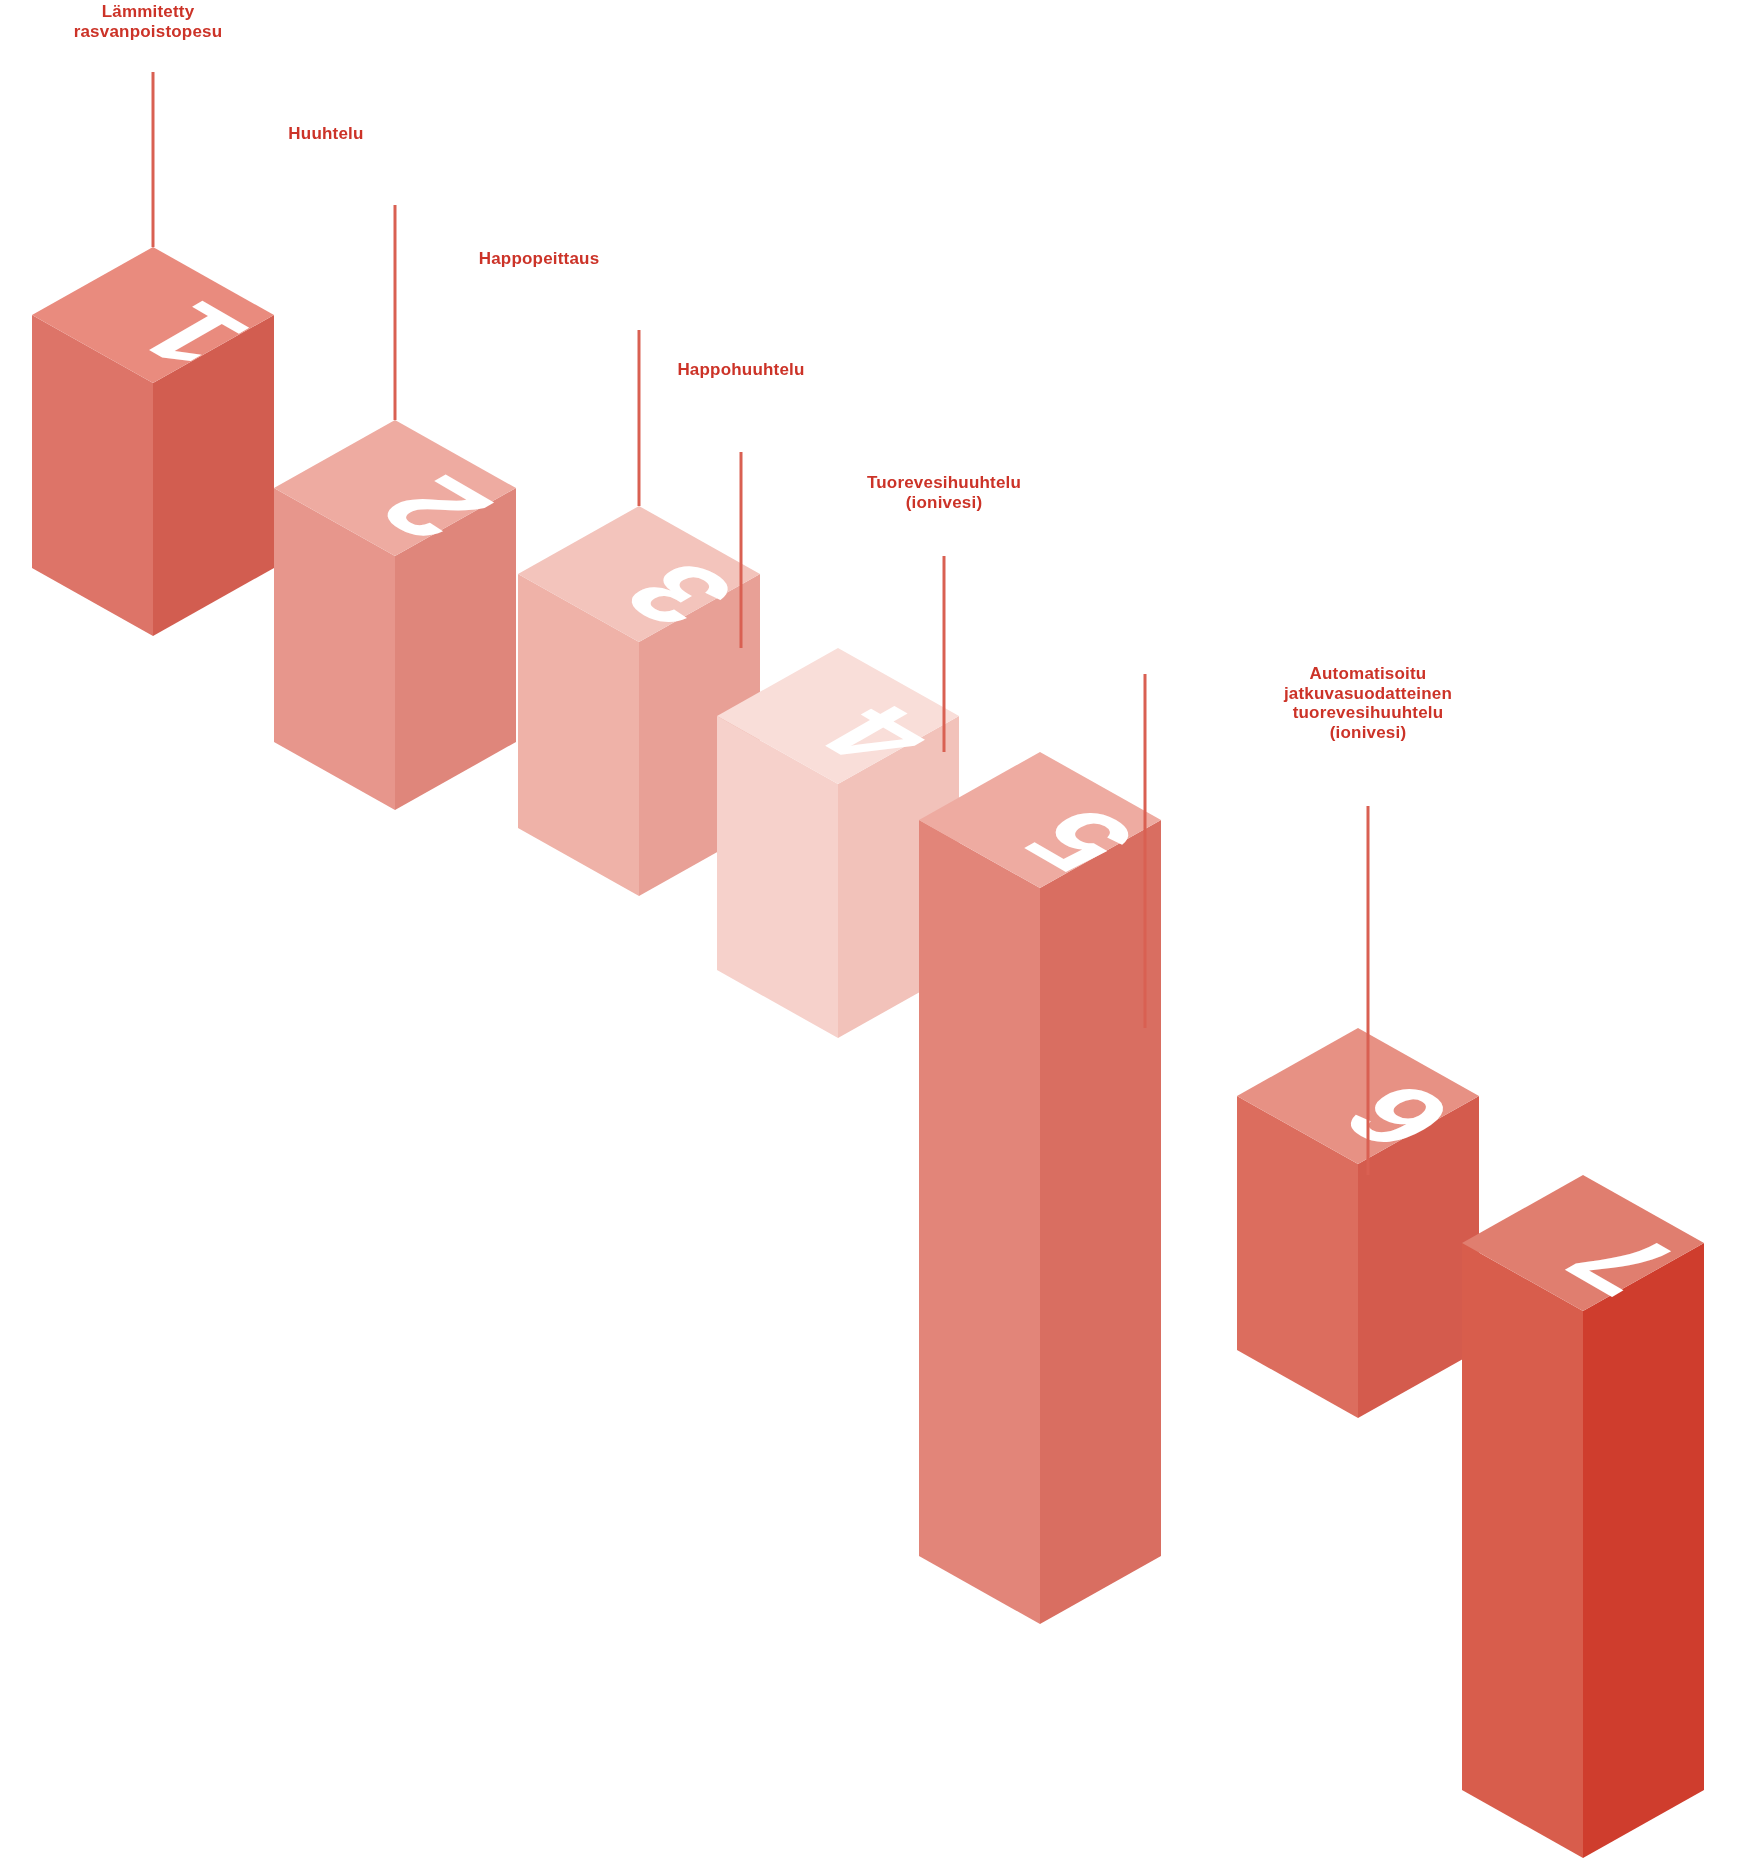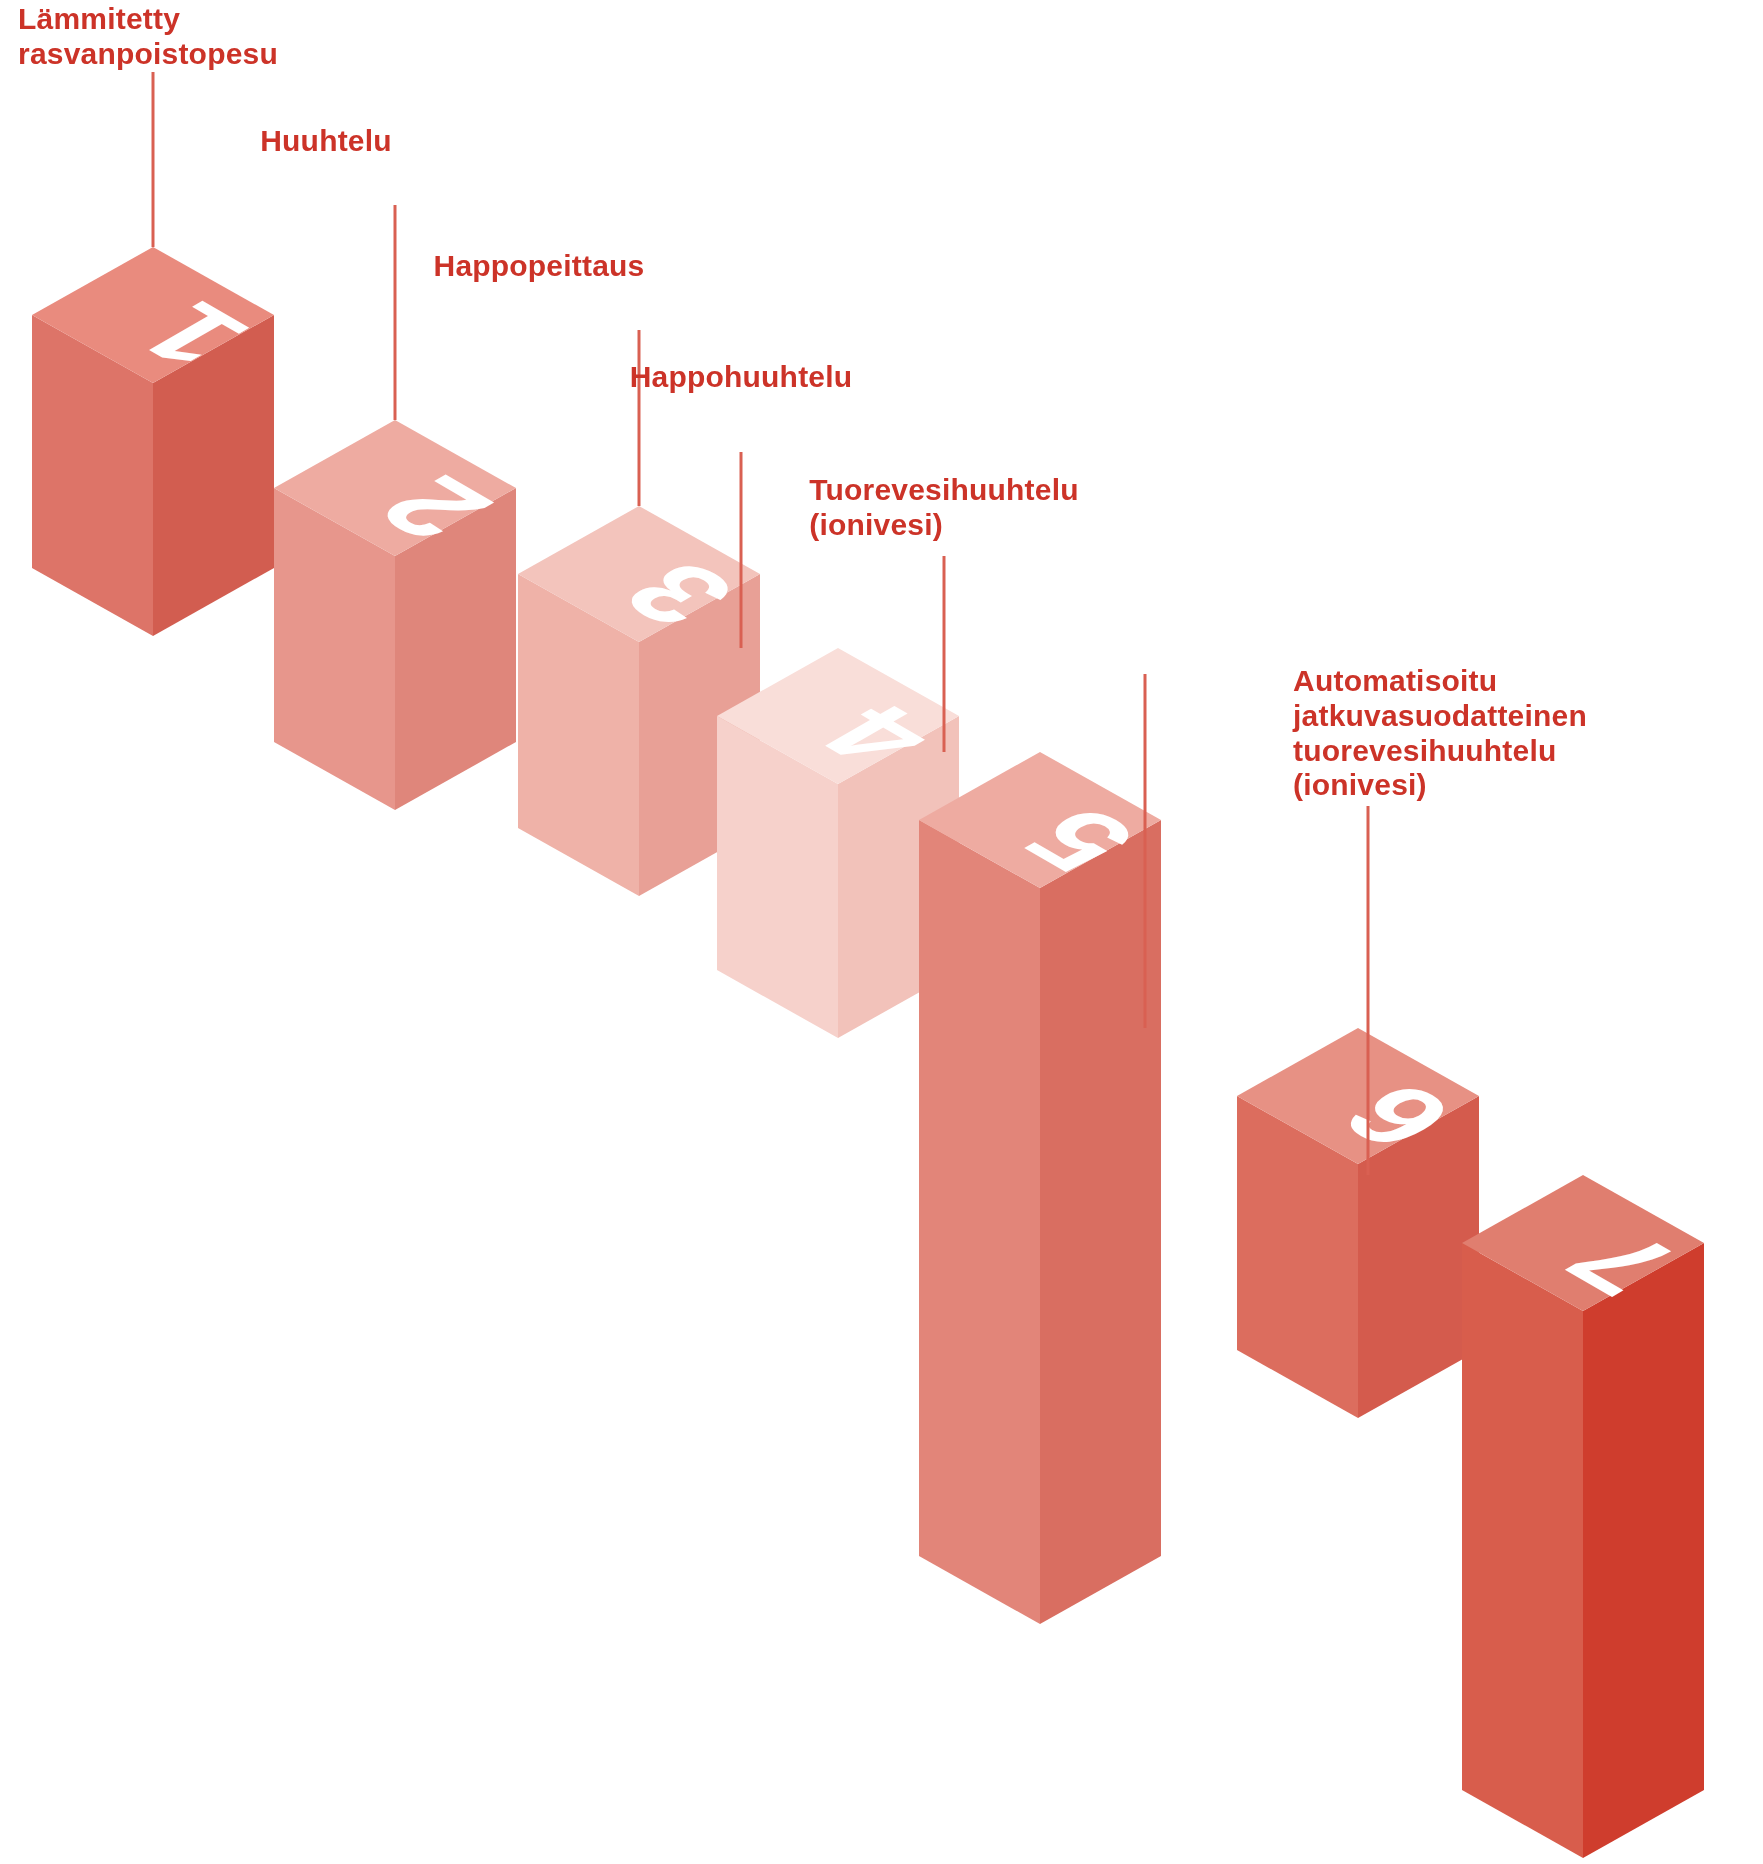--- a/index.html
+++ b/index.html
@@ -1,21 +1,21 @@
 <!DOCTYPE html>
 <html><head>
 <meta charset="utf-8">
 <title>Prosessikaavio</title>
 <style>
   html,body{margin:0;padding:0;background:#ffffff;}
   body{font-family:"Liberation Sans",sans-serif;}
   #stage{position:relative;width:1763px;height:1864px;background:#fff;overflow:hidden;}
   #svgroot{position:absolute;left:0;top:0;width:1763px;height:1864px;}
-  .lbl{position:absolute;color:#cc3328;font-weight:bold;font-size:30px;line-height:1.16;
-       text-align:left;letter-spacing:0.2px;white-space:pre-line;transform:translateX(-50%);}
+  .lbl{position:absolute;color:#cc3328;font-weight:bold;font-size:17px;line-height:1.16;
+       text-align:center;letter-spacing:0.2px;white-space:pre-line;transform:translateX(-50%);}
 </style>
 </head>
 <body>
 
 <div id="stage">
   <svg id="svgroot" viewBox="0 0 1763 1864">
       <line x1="153" y1="72" x2="153" y2="247" stroke="#d96052" stroke-width="3"></line>
       <g>
         <polygon points="32,315 153,383 153,636 32,568" fill="#dd7468"></polygon>
         <polygon points="153,383 274,315 274,568 153,636" fill="#d25d50"></polygon>
@@ -65,17 +65,17 @@
         <text x="0" y="0" fill="#ffffff" font-size="116" font-weight="bold" font-family="&quot;Liberation Sans&quot;, sans-serif" text-anchor="middle" dominant-baseline="central" transform="translate(1622.93,1263.4) matrix(0.866,-0.5,0.866,0.5,0,0) rotate(-90)">7</text>
       </g>
     </svg>
 <div class="lbl" style="left: 148px; top: 2px;">Lämmitetty
 rasvanpoistopesu</div>
     <div class="lbl" style="left: 326px; top: 124px;">Huuhtelu</div>
     <div class="lbl" style="left: 539px; top: 249px;">Happopeittaus</div>
     <div class="lbl" style="left: 741px; top: 360px;">Happohuuhtelu</div>
     <div class="lbl" style="left: 944px; top: 473px;">Tuorevesihuuhtelu
 (ionivesi)</div>
-    <div class="lbl" style="left: 1440px; top: 664px;">Automatisoitu
+    <div class="lbl" style="left: 1368px; top: 664px;">Automatisoitu
 jatkuvasuodatteinen
 tuorevesihuuhtelu
 (ionivesi)</div>
   </div>
 
 </body></html>

